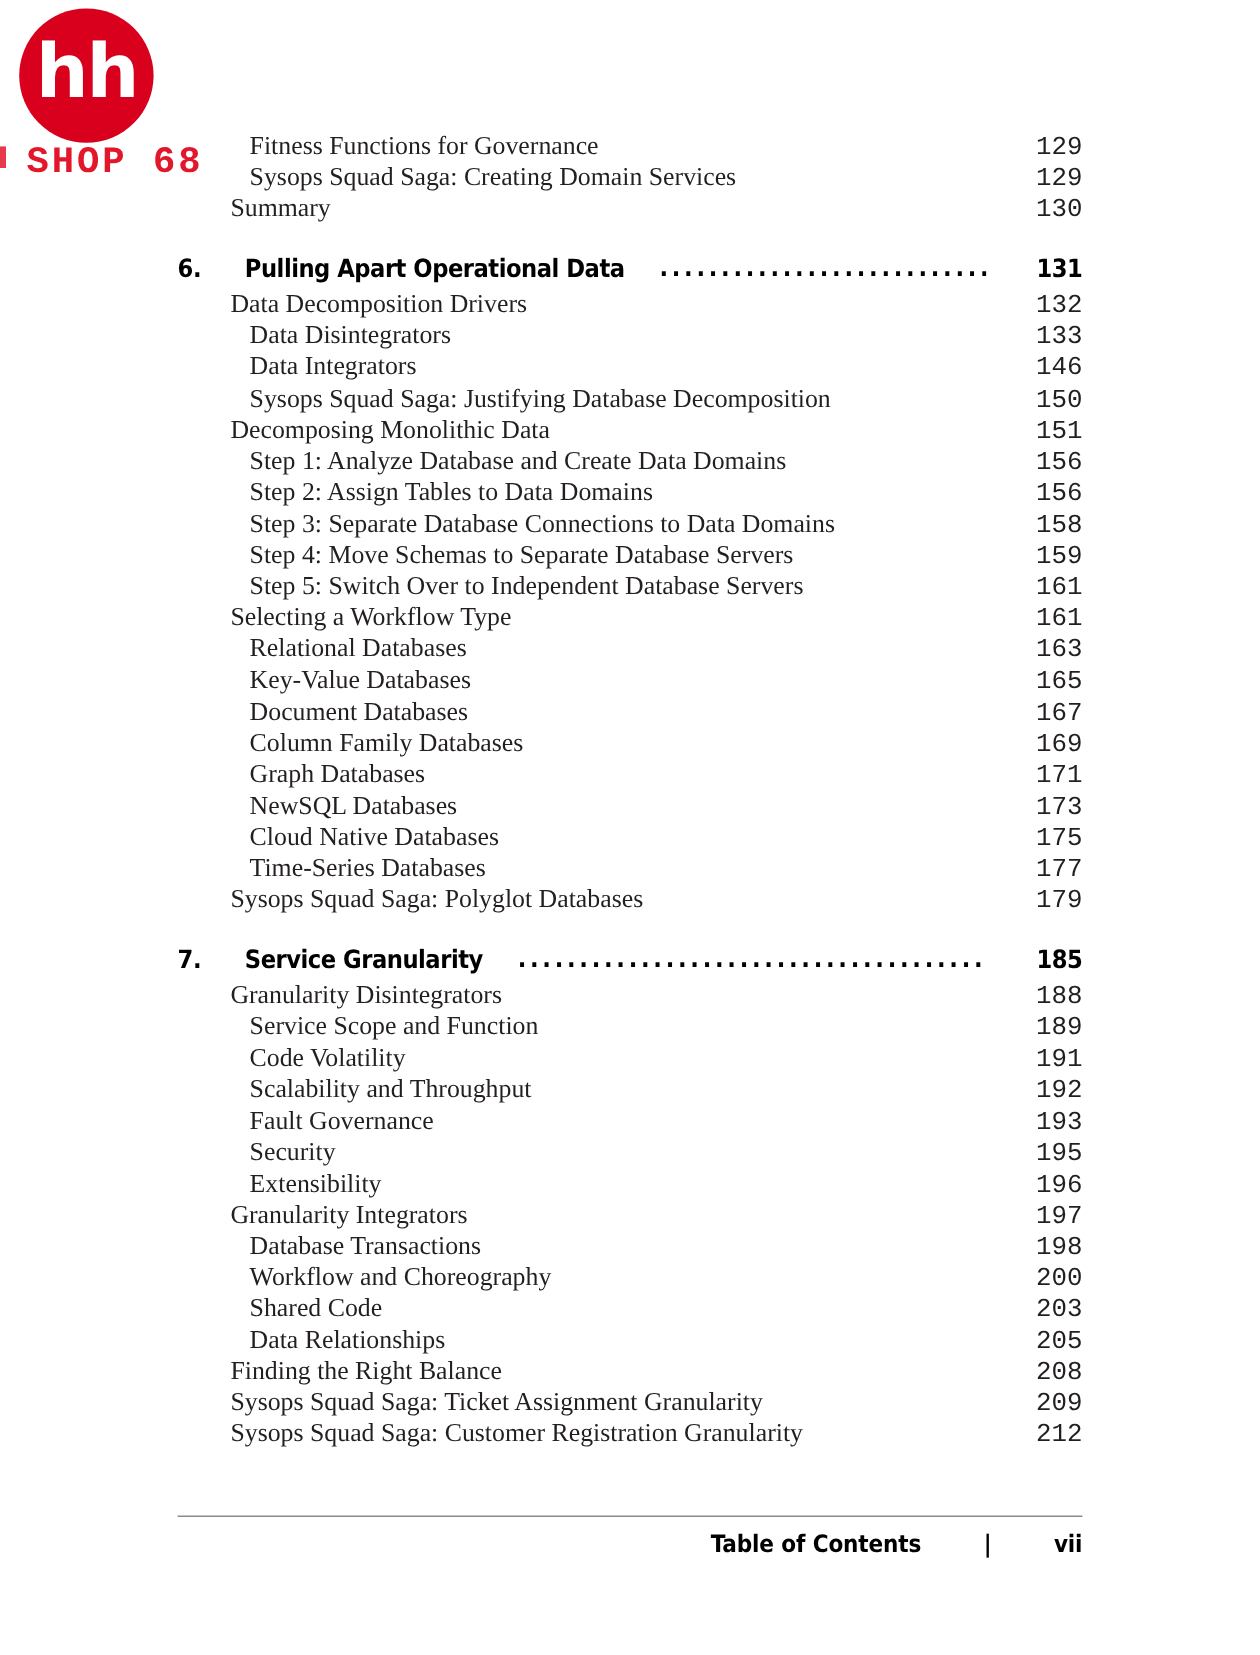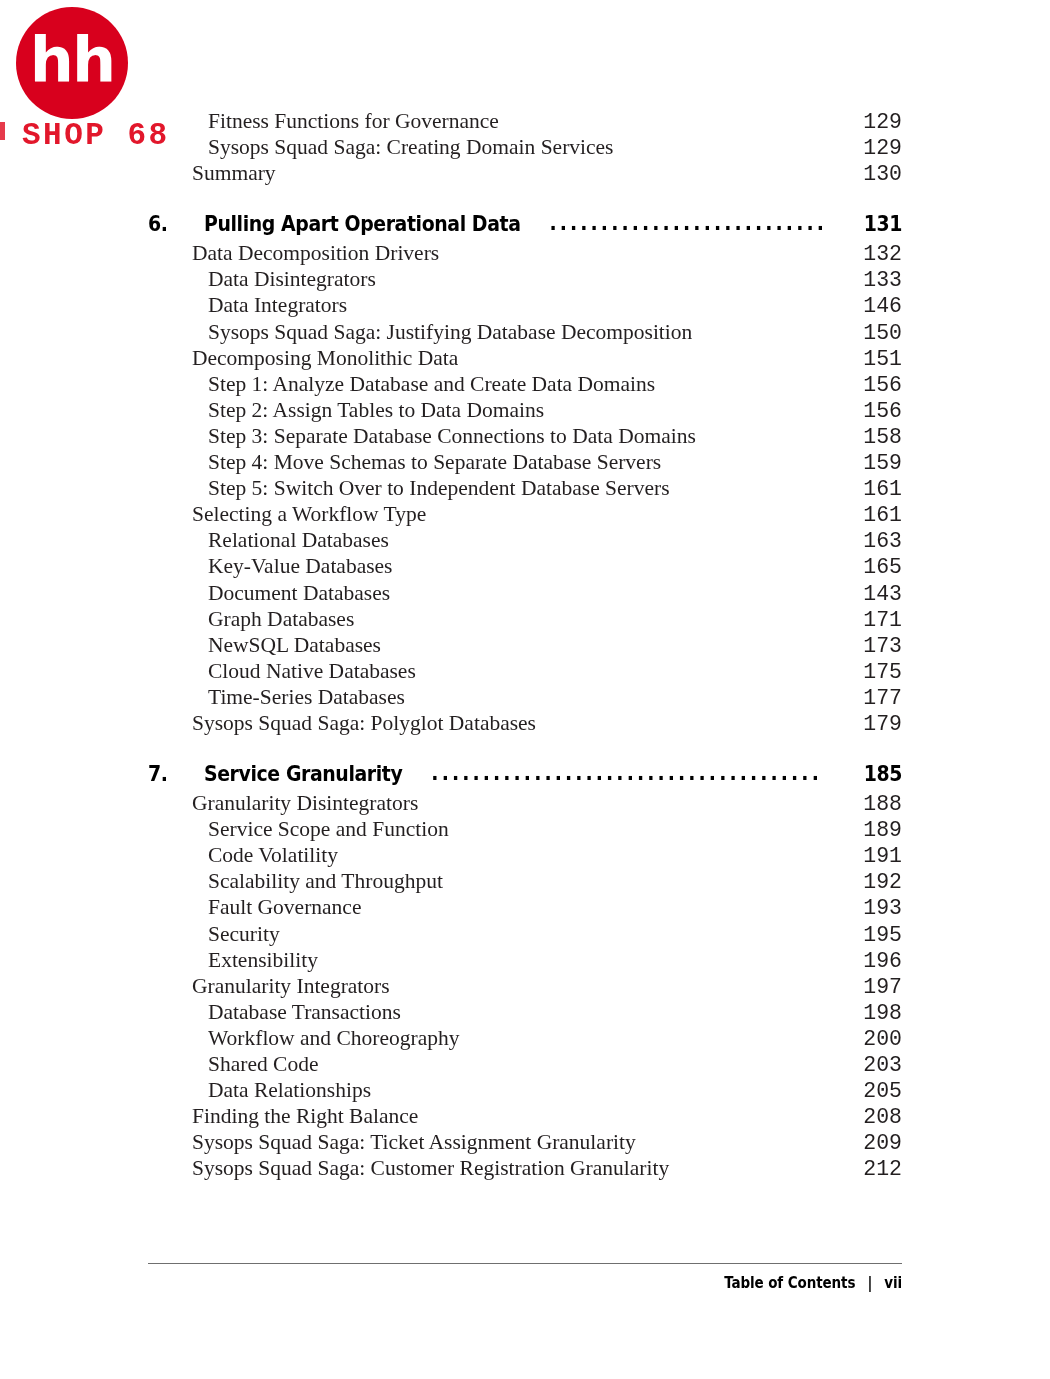--- a/index.html
+++ b/index.html
@@ -157,23 +157,24 @@
   .footer {
     position: absolute;
     left: 148px;
     top: 1274px;
     width: 754px;
     display: flex;
     justify-content: flex-end;
     align-items: baseline;
     font-family: "DejaVu Sans Condensed", "Liberation Sans Narrow", "Liberation Sans", sans-serif;
     font-weight: 700;
-    font-size: 15px;
+    font-size: 20px;
     color: #000000;
     letter-spacing: -0.1px;
+    gap: 40px;
   }
   .footer .sep {
     padding: 0 12px;
     color: #000000;
   }
 </style>
 </head>
 <body>
 
 <div class="page">
@@ -271,21 +272,26 @@
           <span class="pageno">163</span>
         </div>
         <div class="row entry lvl2">
           <span class="label">Key-Value Databases</span>
           <span class="leader"></span>
           <span class="pageno">165</span>
         </div>
         <div class="row entry lvl2">
           <span class="label">Document Databases</span>
           <span class="leader"></span>
-          <span class="pageno">143</span>
+          <span class="pageno">167</span>
+        </div>
+        <div class="row entry lvl2">
+          <span class="label">Column Family Databases</span>
+          <span class="leader"></span>
+          <span class="pageno">169</span>
         </div>
         <div class="row entry lvl2">
           <span class="label">Graph Databases</span>
           <span class="leader"></span>
           <span class="pageno">171</span>
         </div>
         <div class="row entry lvl2">
           <span class="label">NewSQL Databases</span>
           <span class="leader"></span>
           <span class="pageno">173</span>

